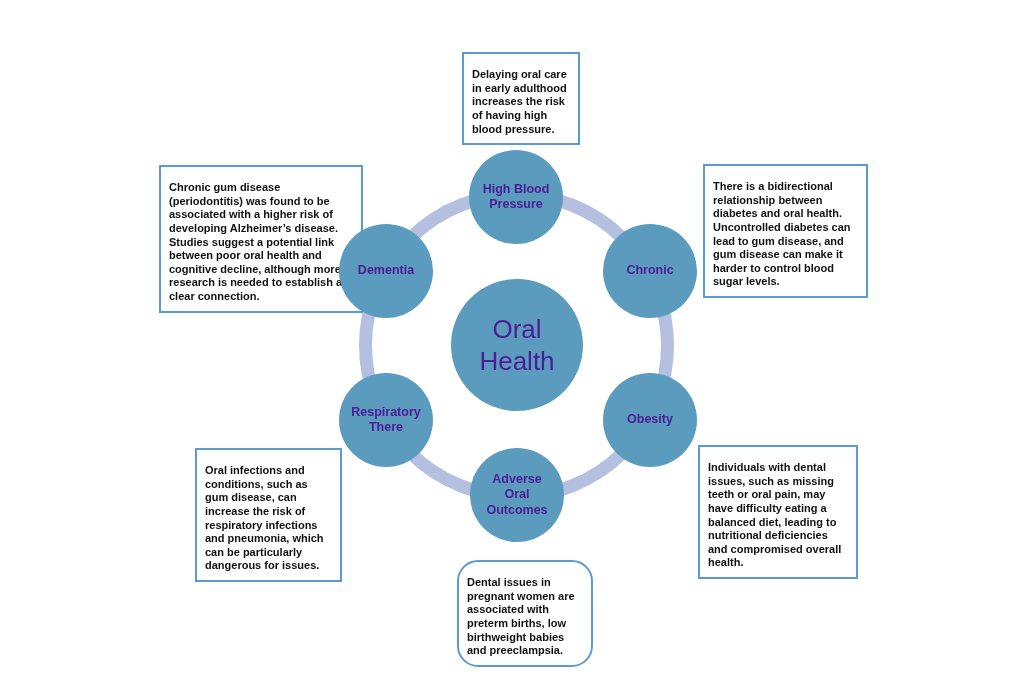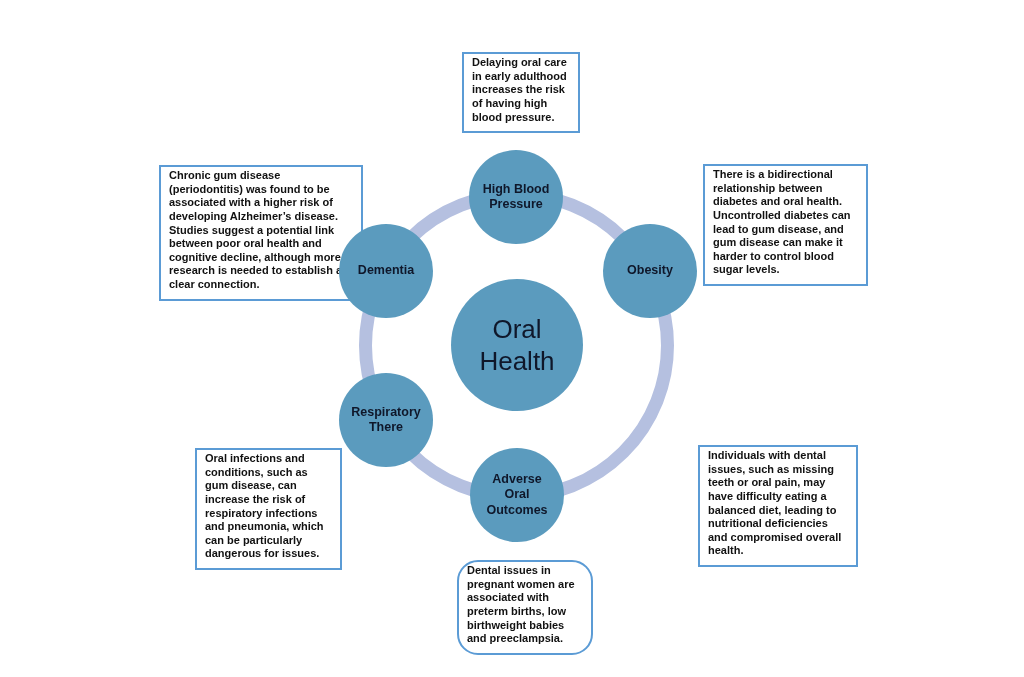--- a/index.html
+++ b/index.html
@@ -18,21 +18,21 @@
     width: 315px;
     height: 315px;
     border: 13px solid #b5c0e0;
     border-radius: 50%;
     box-sizing: border-box;
   }
   .node {
     position: absolute;
     border-radius: 50%;
     background: #5b9bbe;
-    color: #0f172a;
+    color: #4c1d95;
     display: flex;
     align-items: center;
     justify-content: center;
     text-align: center;
     box-sizing: border-box;
   }
   .node.center-node {
     left: 451px;
     top: 279px;
     width: 132px;
@@ -54,21 +54,21 @@
   .sat-diabetes    { left: 603px; top: 224px; }
   .sat-obesity     { left: 603px; top: 373px; }
   .sat-adverse     { left: 470px; top: 448px; }
   .sat-respiratory { left: 339px; top: 373px; }
   .sat-dementia    { left: 339px; top: 224px; }
 
   .note {
     position: absolute;
     background: #ffffff;
     border: 2px solid #5b9bd5;
-    padding: 2px 8px 7px 8px;
+    padding: 14px 8px 7px 8px;
     font-size: 11px;
     font-weight: 700;
     line-height: 1.24;
     color: #111111;
     box-sizing: border-box;
   }
   .note-hbp         { left: 462px; top: 52px;  width: 118px; }
   .note-dementia    { left: 159px; top: 165px; width: 204px; }
   .note-diabetes    { left: 703px; top: 164px; width: 165px; }
   .note-obesity     { left: 698px; top: 445px; width: 160px; }
@@ -92,23 +92,26 @@
 
   <div class="note note-respiratory">Oral infections and conditions, such as gum disease, can increase the risk of respiratory infections and pneumonia, which can be particularly dangerous for issues.</div>
 
   <div class="note note-adverse">Dental issues in pregnant women are associated with preterm births, low birthweight babies and preeclampsia.</div>
 
   <div class="node satellite sat-hbp">
     <span>High Blood Pressure</span>
   </div>
 
   <div class="node satellite sat-diabetes">
+    <span>Chronic</span>
+  </div>
+
+  <div class="node satellite sat-obesity">
     <span>Obesity</span>
   </div>
-
 
   <div class="node satellite sat-adverse">
     <span>Adverse Oral Outcomes</span>
   </div>
 
   <div class="node satellite sat-respiratory">
     <span>Respiratory There</span>
   </div>
 
   <div class="node satellite sat-dementia">

